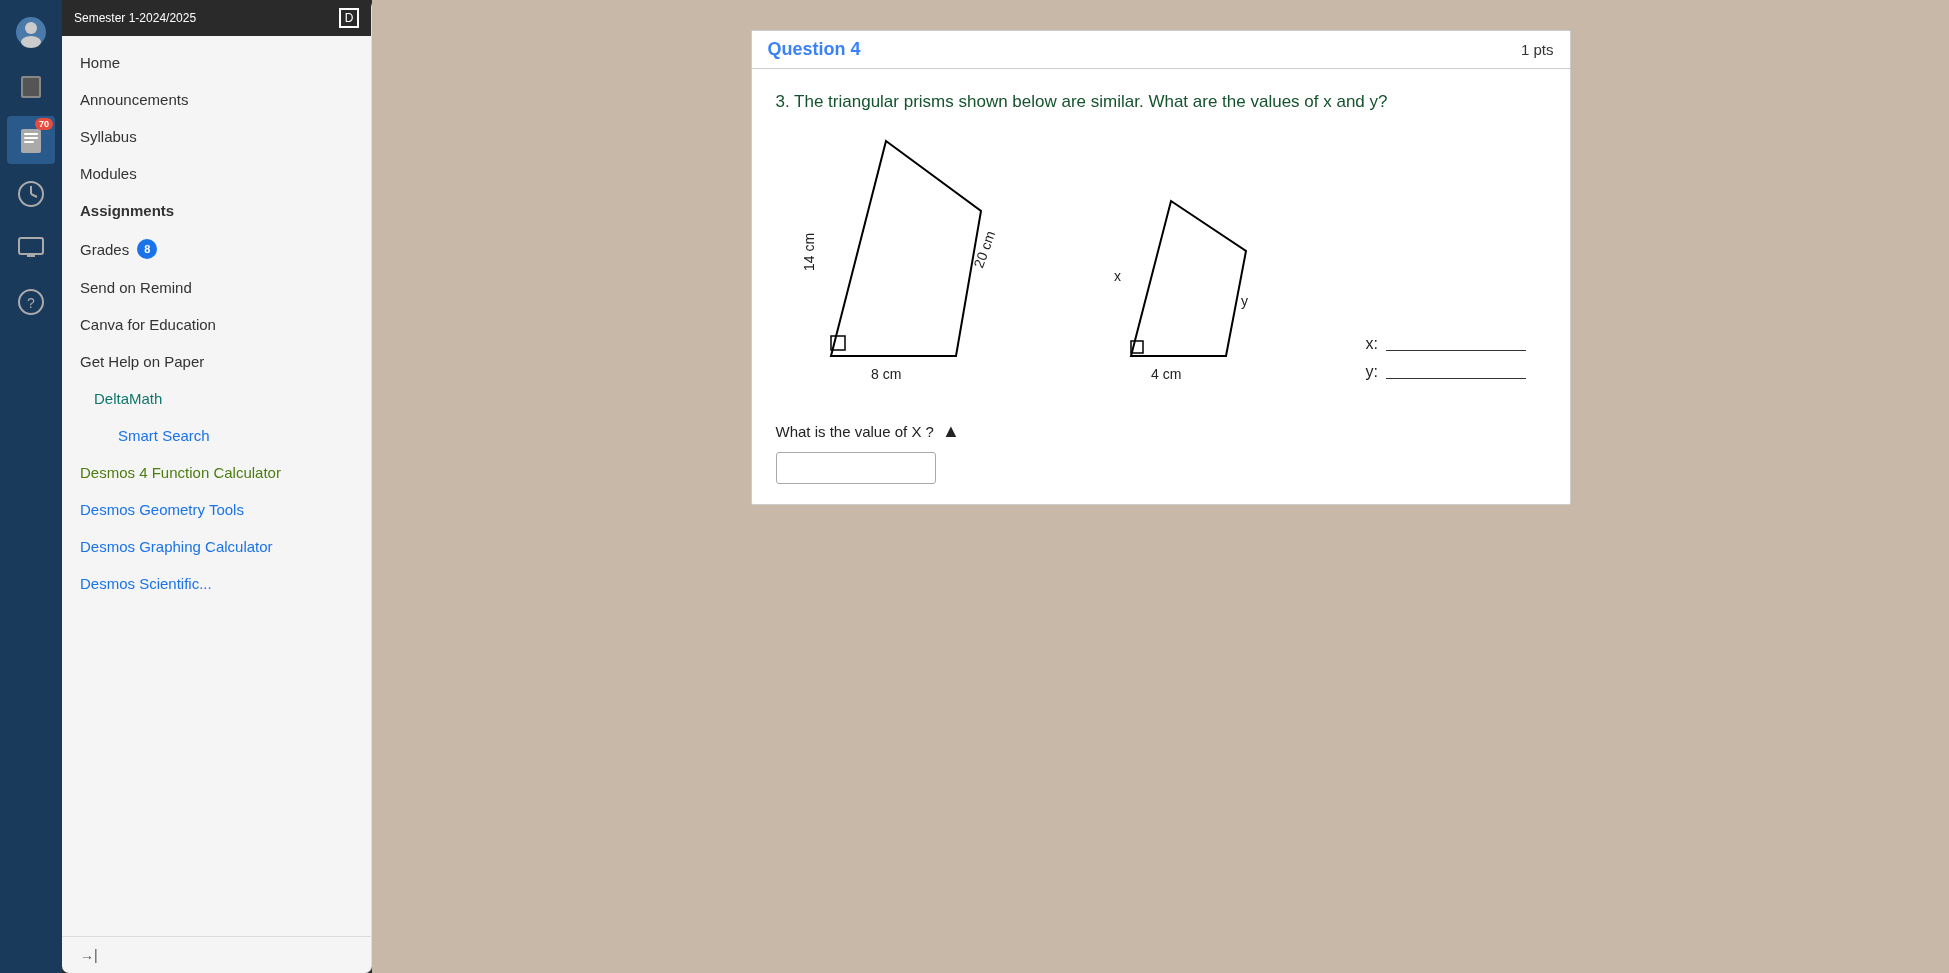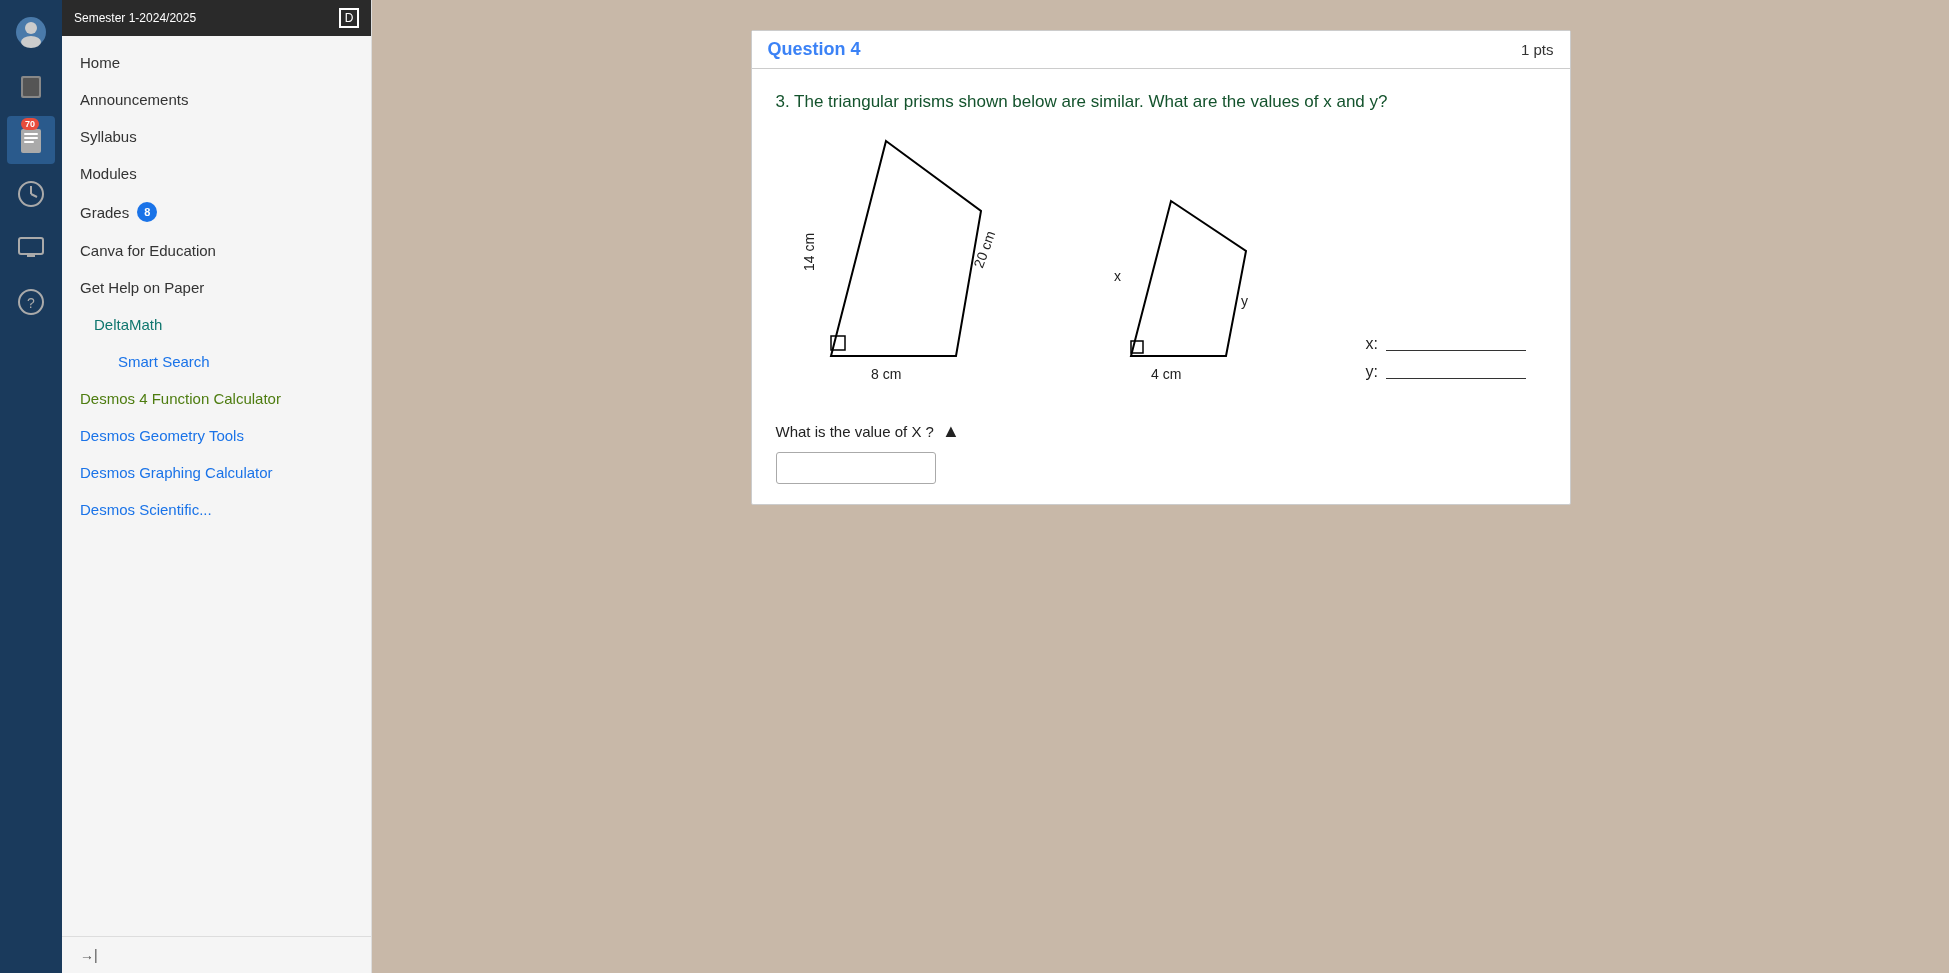--- a/index.html
+++ b/index.html
@@ -32,37 +32,38 @@
       color: white;
       font-size: 20px;
       cursor: pointer;
       border-radius: 4px;
       position: relative;
     }
     .icon-bar-item.active { background: #2a5a8c; }
     .badge-70 {
       position: absolute;
       top: 2px;
-      right: 16px;
+      right: 2px;
       background: #e74c3c;
       color: white;
       font-size: 9px;
       border-radius: 8px;
       padding: 1px 4px;
       font-weight: bold;
     }
 
     
     .sidebar {
       width: 310px;
       background: #f5f5f5;
       border-right: 1px solid #ddd;
       display: flex;
       flex-direction: column;
       flex-shrink: 0;
+      border-radius: 7px;
     }
     .sidebar-header {
       background: #2a2a2a;
       color: white;
       padding: 8px 12px;
       font-size: 12px;
       display: flex;
       align-items: center;
       justify-content: space-between;
     }
@@ -278,23 +279,29 @@
     </div>
     <div class="nav-item">
       <span>Announcements</span>
     </div>
     <div class="nav-item">
       <span>Syllabus</span>
     </div>
     <div class="nav-item">
       <span>Modules</span>
     </div>
+    <div class="nav-item active">
+      <span>Assignments</span>
+    </div>
     <div class="nav-item">
       <span>Grades</span>
       <span class="nav-badge">8</span>
+    </div>
+    <div class="nav-item">
+      <span>Send on Remind</span>
     </div>
     <div class="nav-item">
       <span>Canva for Education</span>
     </div>
     <div class="nav-item">
       <span>Get Help on Paper</span>
     </div>
     <div class="nav-item" style="color:#0f766e;padding-left:32px;">
       <span>DeltaMath</span>
     </div>

